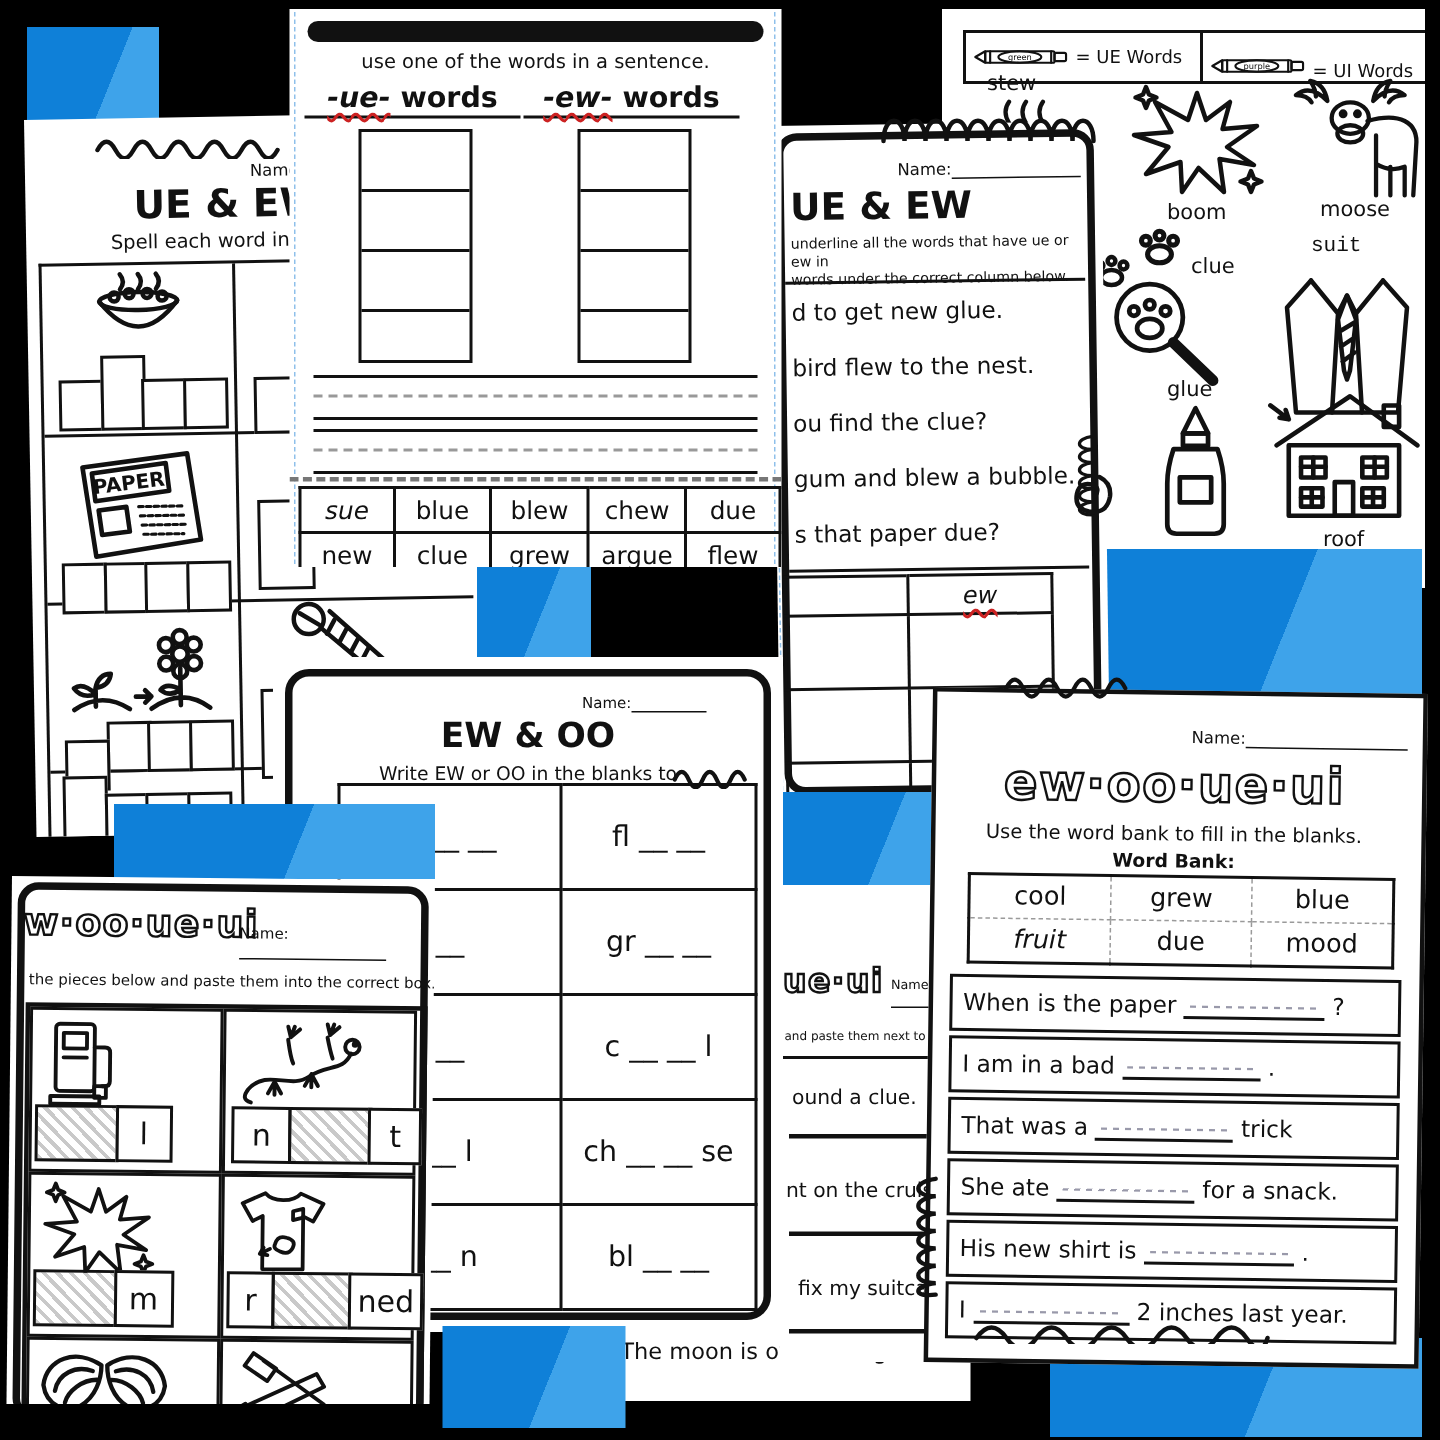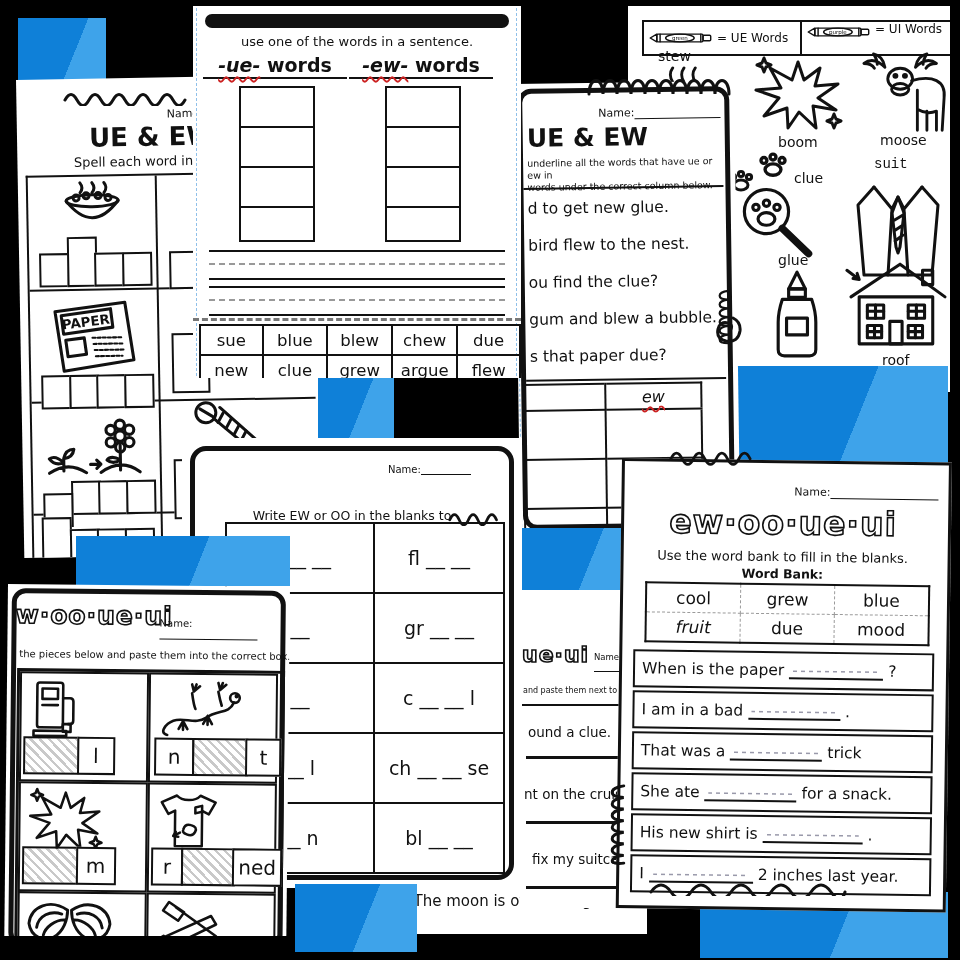--- a/index.html
+++ b/index.html
@@ -57,21 +57,21 @@
       <svg width="66" height="20" viewBox="0 0 120 26" class="ic" style="stroke-width:2.6;">
         <path d="M4 13 L16 6 V20 Z"></path>
           <rect x="16" y="6" width="84" height="14" rx="2"></rect>
           <rect x="100" y="8" width="14" height="10" rx="2"></rect>
           <path d="M22 6 V20 M96 6 V20"></path>
           <ellipse cx="58" cy="13" rx="26" ry="7"></ellipse>
         <text x="58" y="17" text-anchor="middle" font-size="10" fill="#111" stroke="none">green</text>
       </svg>
       <span style="font-size:12px;margin-left:3px;white-space:nowrap;">= UE Words</span>
     </div>
-    <div class="abs" style="left:172px;top:14px;width:148px;height:32px;border:2px solid #111;display:flex;align-items:flex-start;padding-left:4px;">
+    <div class="abs" style="left:172px;top:14px;width:148px;height:32px;border:2px solid #111;display:flex;align-items:flex-end;padding-left:4px;">
       <svg width="66" height="20" viewBox="0 0 120 26" class="ic" style="stroke-width:2.6;">
         <path d="M4 13 L16 6 V20 Z"></path>
           <rect x="16" y="6" width="84" height="14" rx="2"></rect>
           <rect x="100" y="8" width="14" height="10" rx="2"></rect>
           <path d="M22 6 V20 M96 6 V20"></path>
           <ellipse cx="58" cy="13" rx="26" ry="7"></ellipse>
         <text x="58" y="17" text-anchor="middle" font-size="10" fill="#111" stroke="none">purple</text>
       </svg>
       <span style="font-size:12px;margin-left:3px;white-space:nowrap;">= UI Words</span>
     </div>
@@ -306,21 +306,21 @@
       <div style="height:38px;border-bottom:2.2px solid #111;"></div>
       <div style="height:38px;border-bottom:2.2px solid #111;"></div>
       <div style="height:38px;border-bottom:2.2px solid #111;"></div>
     </div>
     <div class="hwl" style="left:16px;right:16px;top:244px;"></div>
     <div class="hwl" style="left:16px;right:16px;top:280px;"></div>
     <div class="abs" style="left:0;top:312px;width:328px;border-top:3px dashed #777;"></div>
     <table class="wtbl abs" style="left:6px;top:318px;">
       <tbody>
           <tr>
-        <td style="width:60px;height:26px;">sue</td>
+        <td style="width:60px;height:26px;font-style:italic;">sue</td>
         <td style="width:62px;">blue</td>
         <td style="width:62px;margin-left:38px;">blew</td>
         <td style="width:62px;">chew</td>
         <td style="width:60px;">due</td>
       </tr>
       <tr>
         <td style="height:26px;">new</td>
         <td>clue</td>
         <td>grew</td>
         <td>argue</td>
@@ -348,20 +348,21 @@
 
   <div class="page" style="left:385px;top:876px;width:262px;height:58px;z-index:35;">
     <div class="abs center" style="left:0;top:16px;width:262px;font-size:15px;">The moon is over the igloo.</div>
   </div>
 
   <div class="page" style="left:182px;top:438px;width:340px;height:450px;z-index:60;">
     <div class="frame" style="left:8px;top:8px;right:8px;bottom:8px;"></div>
     <div class="abs nm" style="left:206px;top:26px;font-size:10px;">
       <span>Name:</span><span class="ln" style="width:50px;"></span>
     </div>
+    <div class="abs ttl center" style="left:0;top:40px;width:340px;font-size:23px;">EW &amp; OO</div>
     <div class="abs center" style="left:0;top:70px;width:340px;font-size:12.5px;">Write EW or OO in the blanks to</div>
     <table class="wtbl abs" style="left:43px;top:84px;">
       <tbody>
           <tr>
         <td style="width:144px;height:66px;font-size:19px;text-align:center;">b __ __</td>
         <td style="width:126px;font-size:19px;text-align:center;">fl __ __</td>
       </tr>
       <tr>
         <td style="height:66px;font-size:19px;text-align:center;">__</td>
         <td style="font-size:19px;text-align:center;">gr __ __</td>

